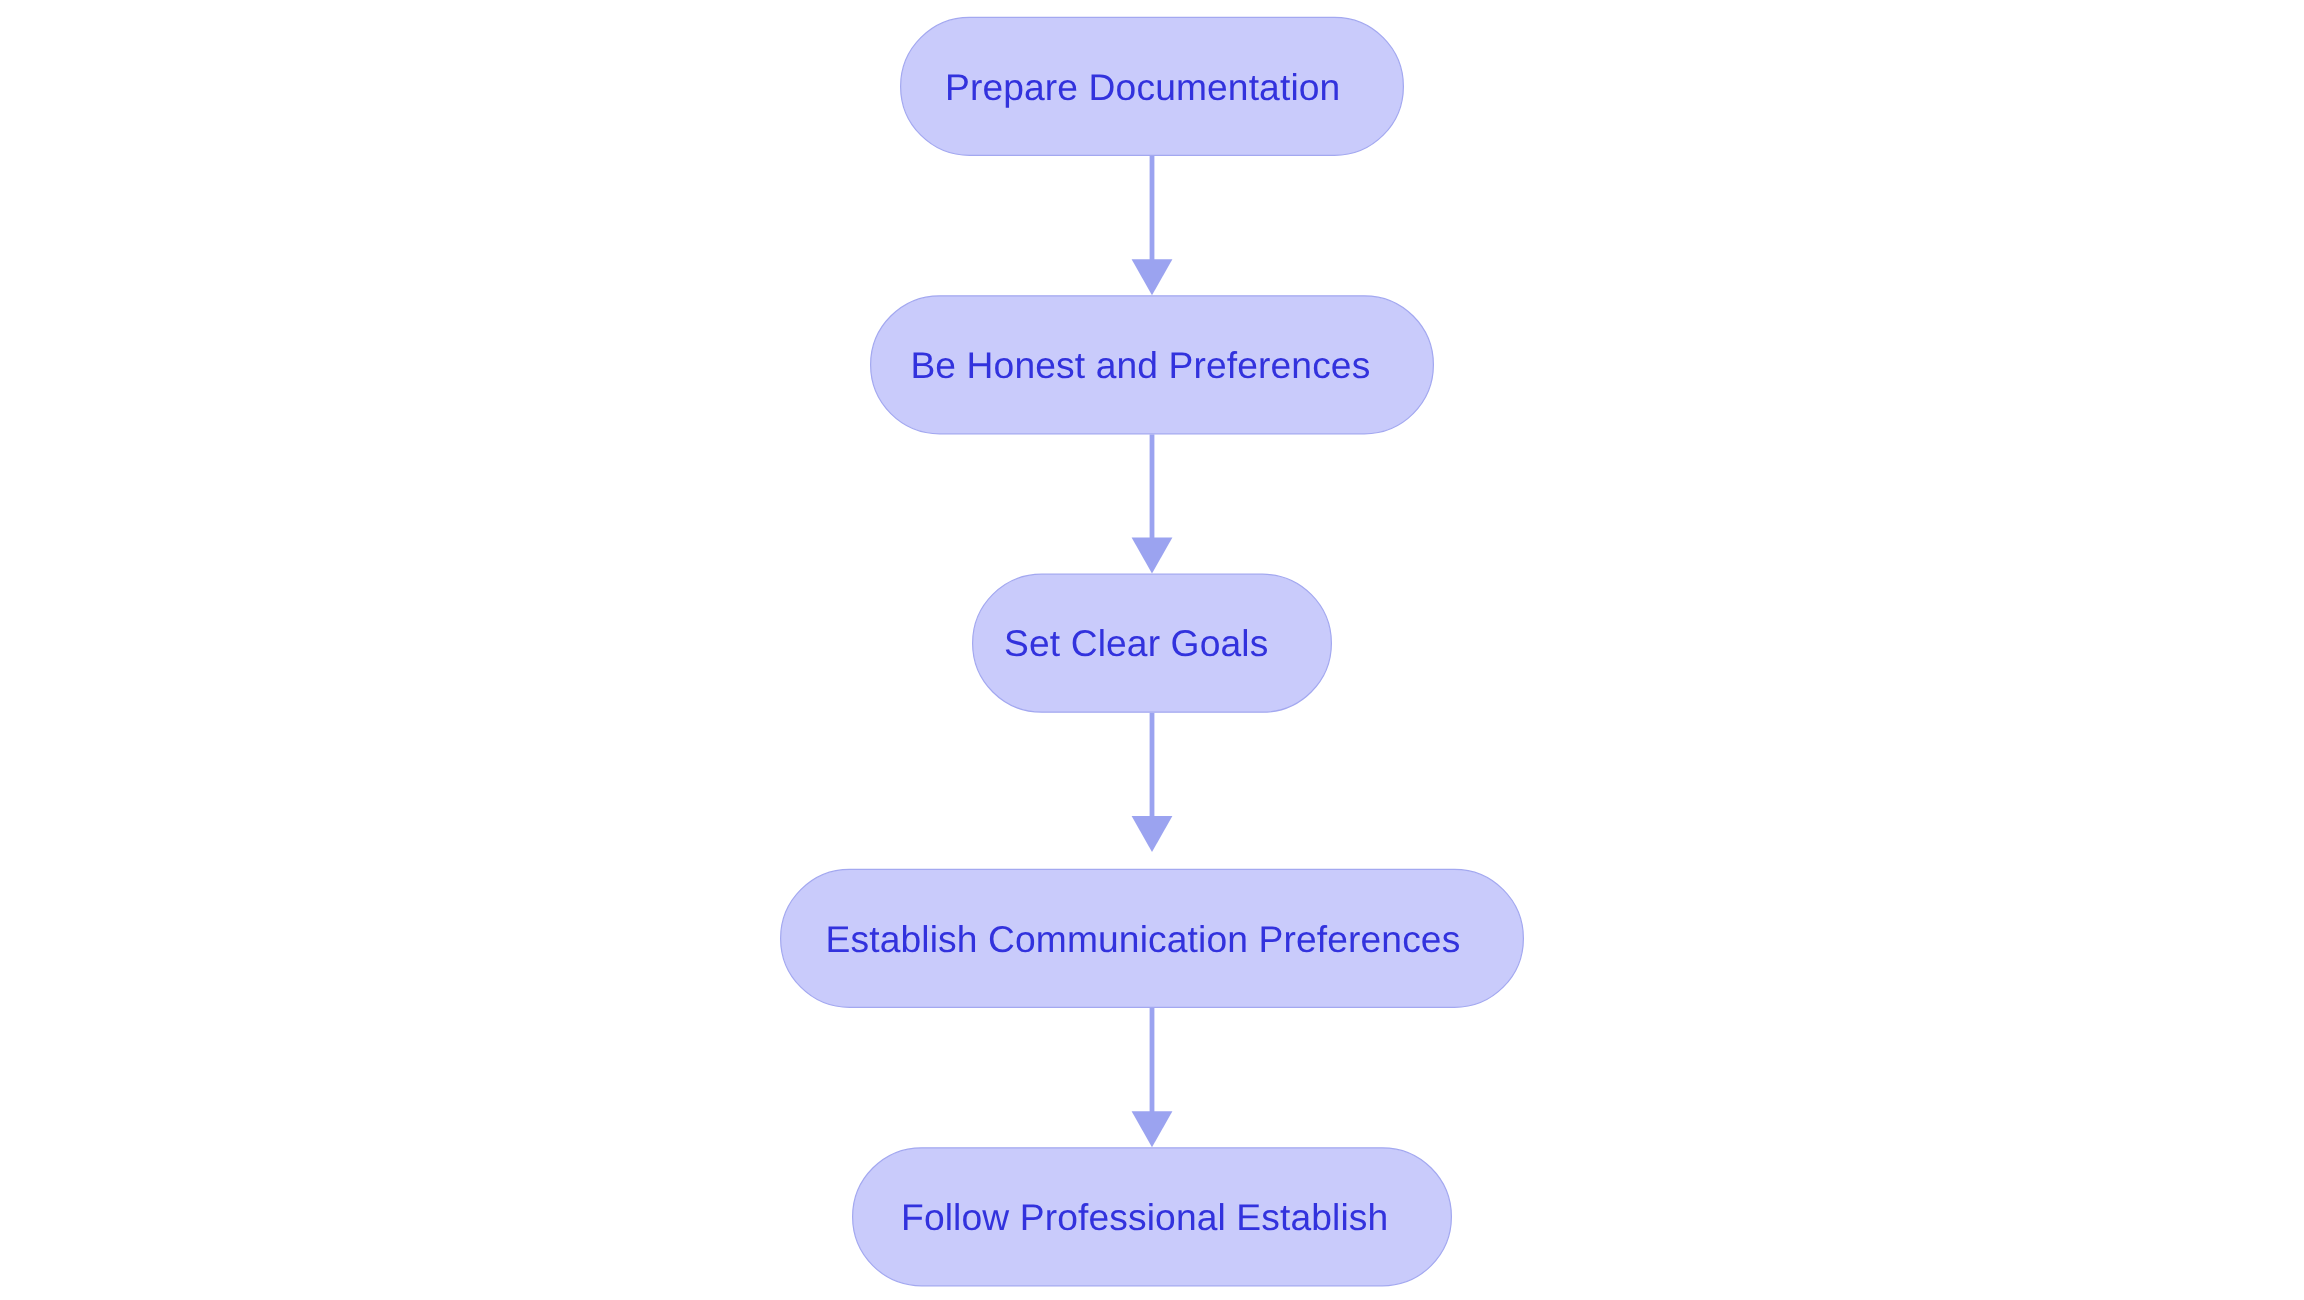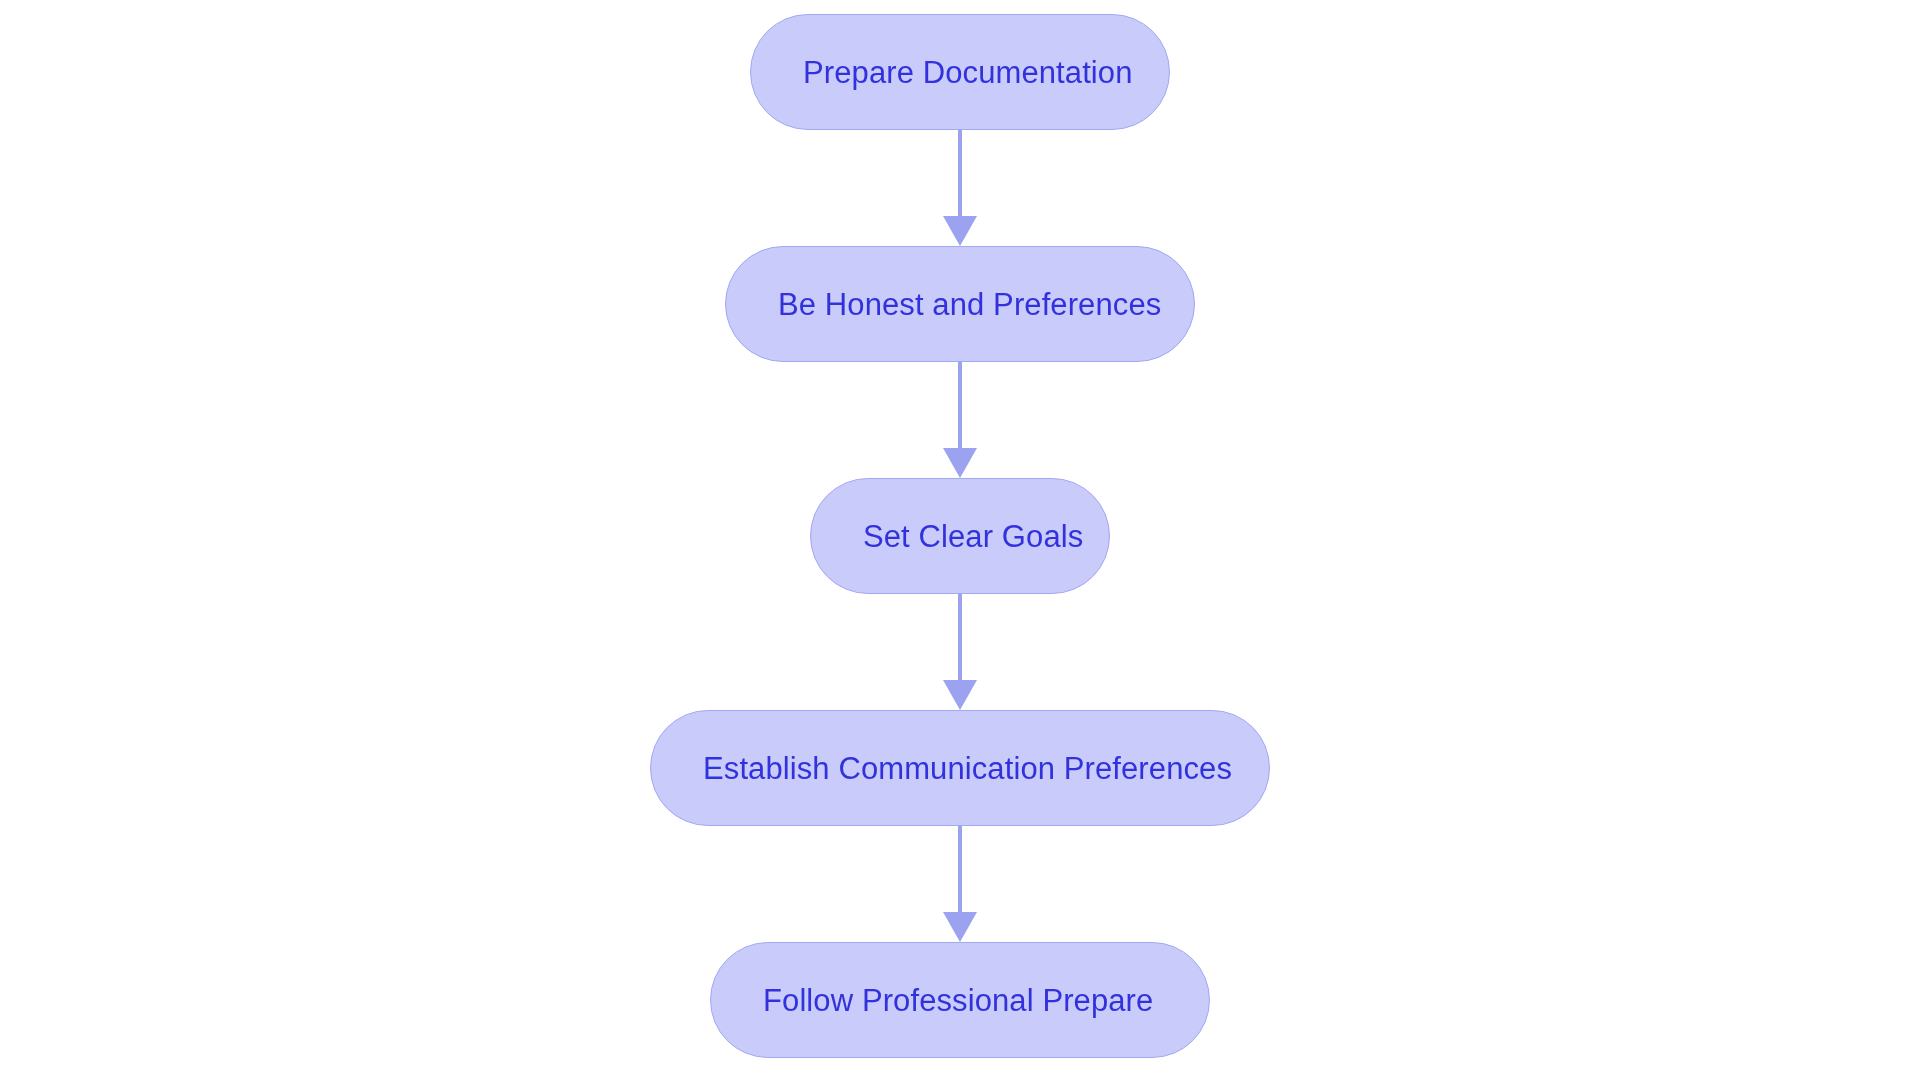--- a/index.html
+++ b/index.html
@@ -34,21 +34,21 @@
   }
 
   .node {
     box-sizing: border-box;
     height: 116px;
     border-radius: 58px;
     background: #c9cbfb;
     border: 1.6px solid #a3a8f0;
     display: flex;
     align-items: center;
-    justify-content: flex-start;
+    justify-content: flex-end;
     padding: 0 52px;
     flex: none;
   }
 
   .node-label {
     font-family: "Liberation Sans", sans-serif;
     font-size: 31px;
     font-weight: 400;
     color: #3232dd;
     white-space: nowrap;
@@ -82,21 +82,21 @@
     height: 0;
     border-left: 17px solid transparent;
     border-right: 17px solid transparent;
     border-top: 30px solid #9ba3f0;
   }
 
   
   .node.n0 { width: 420px; }
   .node.n1 { width: 470px; }
   .node.n2 { width: 300px; }
-  .node.n3 { width: 620px; }
+  .node.n3 { width: 620px; margin-top: 14px; }
   .node.n4 { width: 500px; }
 
   .top-spacer { flex: none; height: 14px; width: 1px; }
 </style>
 </head>
 <body>
 
 <div id="flowchart-canvas">
   <div class="flow-column">
 
@@ -132,17 +132,17 @@
     <div class="node n3">
       <span class="node-label">Establish Communication Preferences</span>
     </div>
 
     <div class="connector">
       <div class="stem"></div>
       <div class="head"></div>
     </div>
 
     <div class="node n4">
-      <span class="node-label">Follow Professional Prepare</span>
+      <span class="node-label">Follow Professional Establish</span>
     </div>
 
   </div>
 </div>
 
 </body></html>

